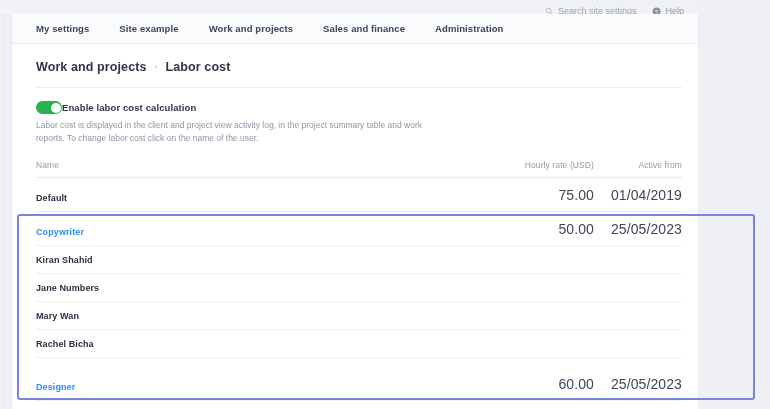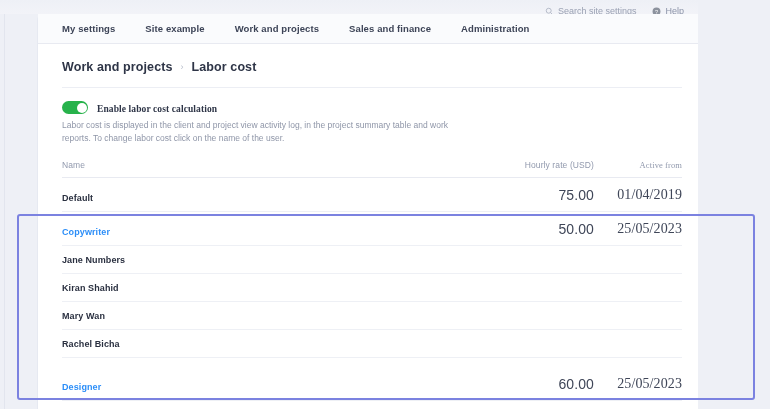--- a/index.html
+++ b/index.html
@@ -36,21 +36,20 @@
     content: ""; position: absolute; left: 4px; top: 0; bottom: 0; width: 1px;
     background: #e2e5ee;
   }
 
   
   .card {
     position: absolute; left: 12px; top: 14px; right: 0; bottom: 0;
     background: #ffffff;
     border-top-left-radius: 6px;
     box-shadow: -1px 0 0 #e6e9f1;
-    margin-left: 26px;
   }
 
   
   .tabbar {
     height: 30px; display: flex; align-items: center;
     padding-left: 24px; gap: 0;
     background: #fafbfd;
     border-bottom: 1px solid #e8eaf1;
   }
   .tab {
@@ -70,23 +69,22 @@
   .crumb {
     font-size: 12.5px; font-weight: bold; color: #2e3547; letter-spacing: .1px;
   }
   .crumb.link { color: #2e3547; cursor: pointer; }
   .crumb-sep { font-size: 9px; color: #b6bcca; }
 
   .rule { height: 1px; background: #eceef4; }
 
   
   .toggle-row {
-    display: flex; align-items: flex-end; gap: 9px;
+    display: flex; align-items: center; 
     padding: 13px 0 0 0;
-    font-family: Liberation Serif, serif;
   }
   .switch {
     width: 26px; height: 13px; border-radius: 7px; background: #27b24b;
     position: relative; flex: 0 0 auto; cursor: pointer;
   }
   .switch .knob {
     position: absolute; top: 1.5px; right: 1.5px;
     width: 10px; height: 10px; border-radius: 50%; background: #fff;
   }
   .toggle-label {
@@ -102,21 +100,21 @@
   .trow {
     display: flex; align-items: flex-end;
     border-bottom: 1px solid #eef0f5;
   }
   .trow.head {
     border-bottom: 1px solid #e8eaf1;
     padding: 0 0 7px 0;
   }
   .c-name { flex: 1 1 auto; min-width: 0; }
   .c-rate { flex: 0 0 96px; text-align: right; padding-right: 14px; }
-  .c-date { flex: 0 0 74px; text-align: right; font-family: Liberation Serif, serif; }
+  .c-date { flex: 0 0 74px; text-align: right; }
 
   .th {
     font-size: 8.5px; color: #9199ad; font-weight: normal; letter-spacing: .1px;
   }
 
   .trow.body-row { padding: 9px 0 8px 0; }
   .cellname {
     font-size: 9px; font-weight: bold; color: #2a3040; letter-spacing: .1px;
   }
   .cellname.role { color: #2c8ef8; cursor: pointer; }
@@ -210,27 +208,27 @@
 
         <div class="group-rows">
 
           <div class="trow body-row">
             <div class="c-name cellname role">Copywriter</div>
             <div class="c-rate cellnum">50.00</div>
             <div class="c-date cellnum">25/05/2023</div>
           </div>
 
           <div class="trow body-row">
+            <div class="c-name cellname">Kiran Shahid</div>
+            <div class="c-rate cellnum"></div>
+            <div class="c-date cellnum"></div>
+          </div>
+
+          <div class="trow body-row">
             <div class="c-name cellname">Jane Numbers</div>
-            <div class="c-rate cellnum"></div>
-            <div class="c-date cellnum"></div>
-          </div>
-
-          <div class="trow body-row">
-            <div class="c-name cellname">Kiran Shahid</div>
             <div class="c-rate cellnum"></div>
             <div class="c-date cellnum"></div>
           </div>
 
           <div class="trow body-row">
             <div class="c-name cellname">Mary Wan</div>
             <div class="c-rate cellnum"></div>
             <div class="c-date cellnum"></div>
           </div>
 

